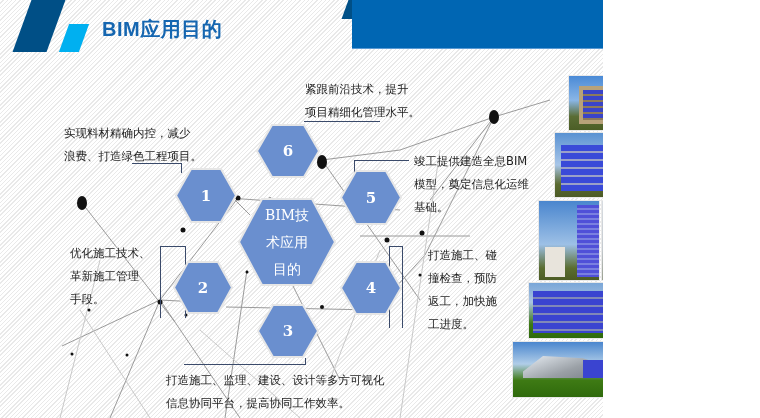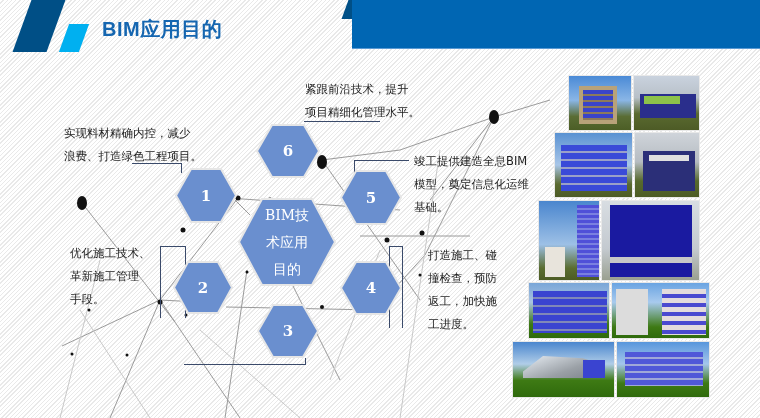--- a/index.html
+++ b/index.html
@@ -1,18 +1,18 @@
 <!DOCTYPE html>
 <html><head>
 <meta charset="utf-8">
 <style>
   * { margin:0; padding:0; box-sizing:border-box; }
   body { width:760px; height:418px; overflow:hidden; font-family:"DejaVu Sans", sans-serif; }
   #slide {
-    position:relative; width:760px; height:418px; overflow:hidden;
+    position:relative; width:603px; height:418px; overflow:hidden;
     background-color:#f7f7f7;
     background-image: repeating-linear-gradient(135deg, #ffffff 0px, #ffffff 2px, #e9e9e9 2px, #e9e9e9 3px);
     text-decoration: underline;
   }
   .header-bar-right { position:absolute; left:352px; top:0; width:408px; height:49px; background:#0066b3; border-bottom:1px solid #5a9ad3; }
   .header-bar-skew { position:absolute; left:345px; top:0; width:30px; height:19px; background:#004f86; transform:skewX(-20deg); }
   .deco-dark { position:absolute; left:22px; top:0; width:34px; height:52px; background:#004f86; transform:skewX(-20deg); }
   .deco-light { position:absolute; left:64px; top:24px; width:20px; height:28px; background:#00b0f0; transform:skewX(-20deg); }
   .title { position:absolute; left:102px; top:16px; font-size:20px; font-weight:bold; color:#1566b0; letter-spacing:0.5px; font-family:"Liberation Sans", sans-serif; }
   svg.net { position:absolute; left:0; top:0; }
@@ -146,20 +146,22 @@
   <div class="desc" style="left:414px;top:150px;">竣工提供建造全息BIM
 模型，奠定信息化运维
 基础。</div>
   <div class="desc" style="left:70px;top:242px;">优化施工技术、
 革新施工管理
 手段。</div>
   <div class="desc" style="left:428px;top:244px;">打造施工、碰
 撞检查，预防
 返工，加快施
 工进度。</div>
+  <div class="desc" style="left:166px;top:369px;">打造施工、监理、建设、设计等多方可视化
+信息协同平台，提高协同工作效率。</div>
 
   <div class="photo" style="left:568px;top:75px;width:64px;height:56px;background:linear-gradient(180deg,#4a8ad6 0%,#8ab6e6 45%,#5a6d34 75%,#4c5e26 100%);">
     <div style="position:absolute;left:10px;top:10px;width:38px;height:38px;background:#b8a27a;"></div>
     <div style="position:absolute;left:14px;top:14px;width:30px;height:30px;background:repeating-linear-gradient(180deg,#3a44c8 0 4px,#8c7a5a 4px 6px);"></div>
   </div>
   <div class="photo" style="left:633px;top:75px;width:67px;height:56px;background:linear-gradient(180deg,#c9d2de 0%,#b8c0c8 40%,#5a6a30 70%,#4d5b26 100%);">
     <div style="position:absolute;left:6px;top:18px;width:56px;height:24px;background:#2a2e8c;"></div>
     <div style="position:absolute;left:10px;top:20px;width:36px;height:8px;background:#8dc24a;"></div>
   </div>
   <div class="photo" style="left:554px;top:132px;width:79px;height:66px;background:linear-gradient(180deg,#5a92d2 0%,#a8c6e8 50%,#5a6a30 80%,#4d5b26 100%);">

